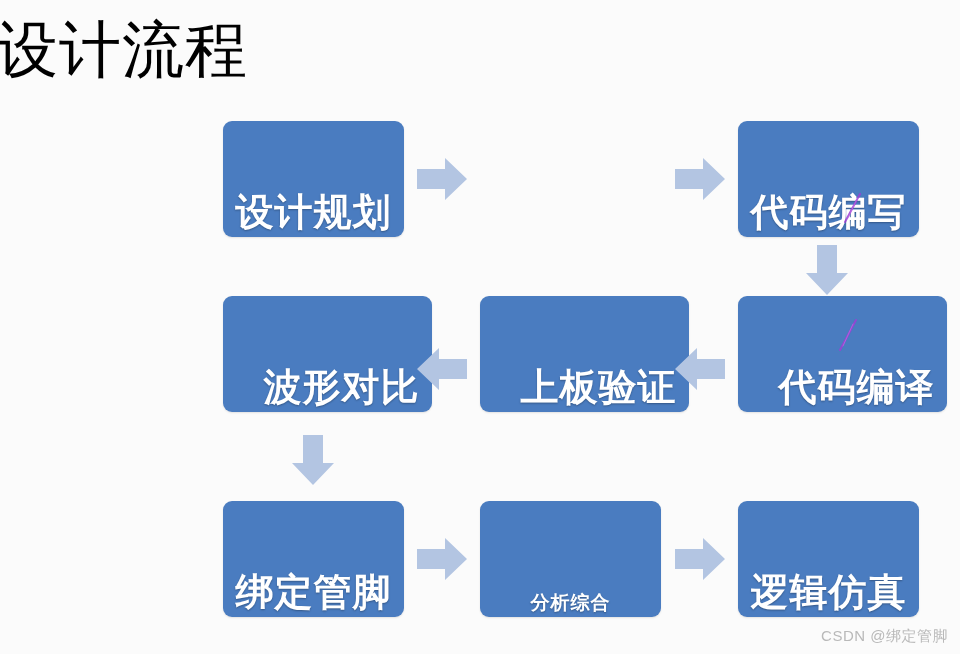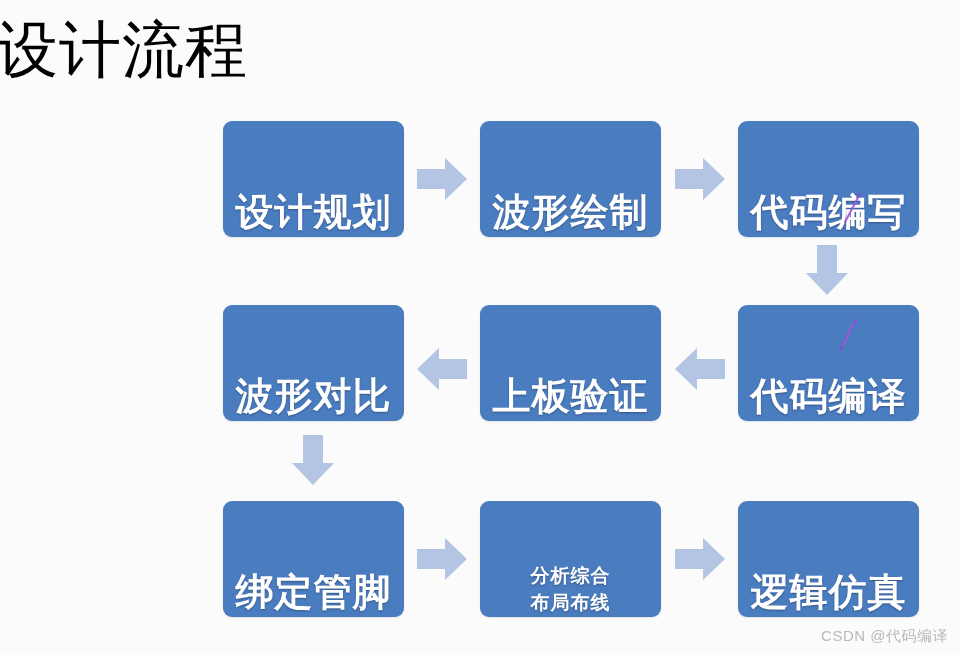--- a/index.html
+++ b/index.html
@@ -58,21 +58,21 @@
   }
   .label.big   { font-size: 38px; }
   .label.small { font-size: 19px; line-height: 1.45; }
 
   
   .col-1 { left: 223px; }
   .col-2 { left: 480px; }
   .col-3 { left: 738px; }
   
   .row-1 { top: 121px; }
-  .row-2 { top: 305px; }
+  .row-2 { top: 296px; padding-left: 28px; }
   .row-3 { top: 501px; }
 
   
   .arrow {
     position: absolute;
     display: block;
   }
   .arrow svg { display: block; }
 
   
@@ -118,23 +118,20 @@
   <div class="flow-box col-1 row-1">
     <div class="label big">设计规划</div>
   </div>
 
   <div class="arrow h arrow-h-1 arrow-row-1">
     <svg width="54" height="48" viewBox="0 0 54 48">
       <polygon points="2,14 30,14 30,3 52,24 30,45 30,34 2,34" fill="#b3c5e2"></polygon>
     </svg>
   </div>
 
-  <div class="flow-box col-2 row-1">
-    <div class="label big">波形绘制</div>
-  </div>
 
   <div class="arrow h arrow-h-2 arrow-row-1">
     <svg width="54" height="48" viewBox="0 0 54 48">
       <polygon points="2,14 30,14 30,3 52,24 30,45 30,34 2,34" fill="#b3c5e2"></polygon>
     </svg>
   </div>
 
   <div class="flow-box col-3 row-1">
     <div class="label big">代码编写</div>
   </div>
@@ -195,29 +192,28 @@
 
   <div class="arrow h arrow-h-1 arrow-row-3">
     <svg width="54" height="48" viewBox="0 0 54 48">
       <polygon points="2,14 30,14 30,3 52,24 30,45 30,34 2,34" fill="#b3c5e2"></polygon>
     </svg>
   </div>
 
   <div class="flow-box col-2 row-3">
     <div class="label small">
       <div>分析综合</div>
-      <div>布局布线</div>
     </div>
   </div>
 
   <div class="arrow h arrow-h-2 arrow-row-3">
     <svg width="54" height="48" viewBox="0 0 54 48">
       <polygon points="2,14 30,14 30,3 52,24 30,45 30,34 2,34" fill="#b3c5e2"></polygon>
     </svg>
   </div>
 
   <div class="flow-box col-3 row-3">
     <div class="label big">逻辑仿真</div>
   </div>
 
-  <div class="watermark">CSDN @代码编译</div>
+  <div class="watermark">CSDN @绑定管脚</div>
 
 </div>
 
 </body></html>

